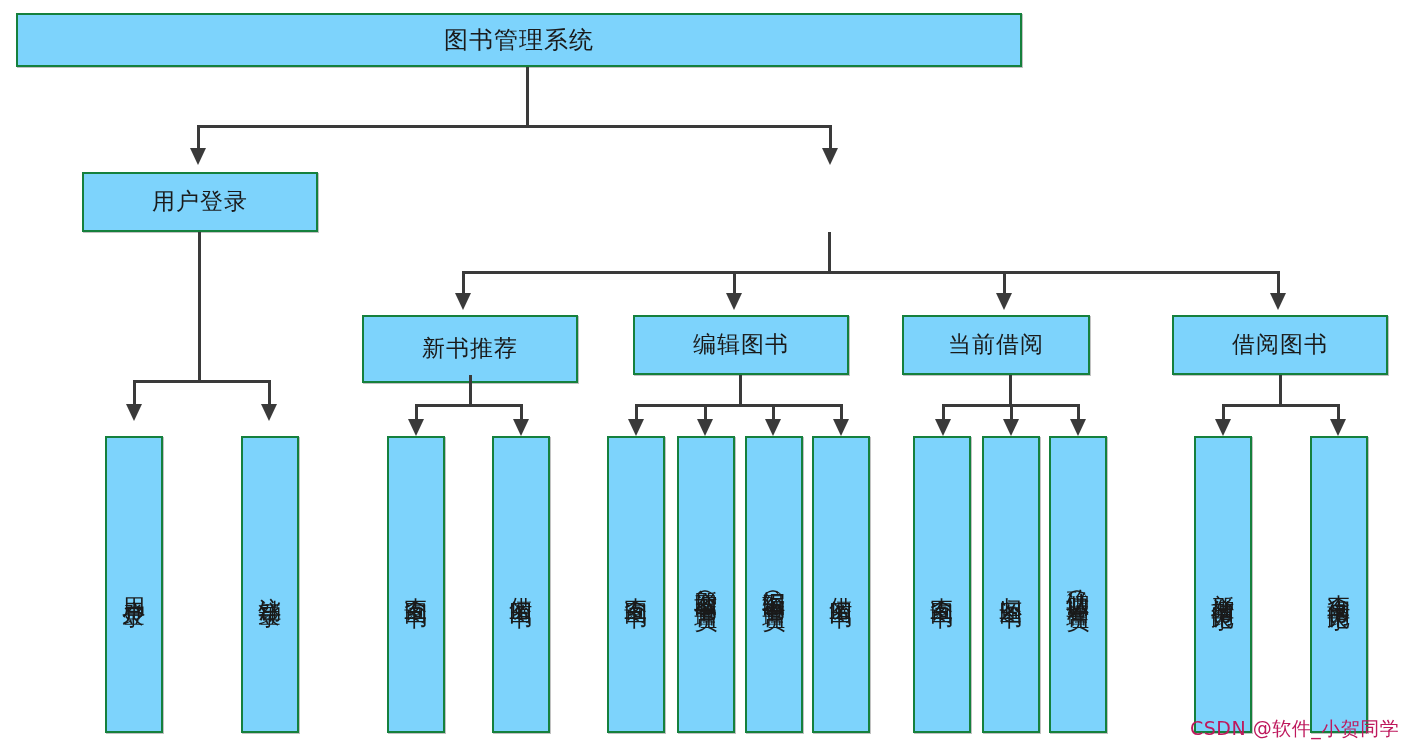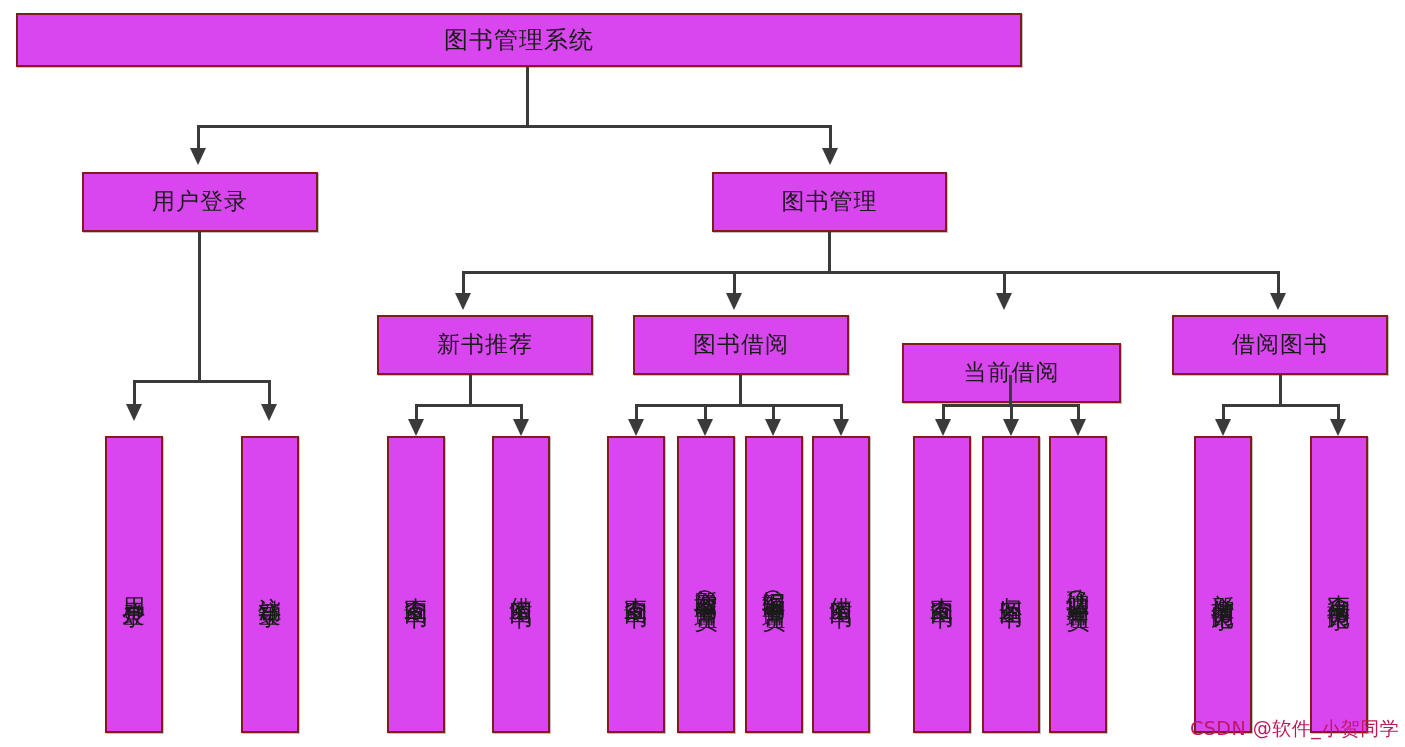--- a/index.html
+++ b/index.html
@@ -13,22 +13,22 @@
   #canvas {
     position: relative;
     width: 1405px;
     height: 747px;
     background: #ffffff;
     overflow: hidden;
   }
   .node {
     position: absolute;
     box-sizing: border-box;
-    border: 2px solid #7f1d1d;
-    background: #d946ef;
+    border: 2px solid #15803d;
+    background: #7dd3fc;
     display: flex;
     align-items: center;
     justify-content: center;
     color: #1a1a1a;
     box-shadow: 1px 1px 0 rgba(120,120,120,0.45);
   }
   .node-h {
     font-size: 23px;
     letter-spacing: 1px;
     line-height: 1.2;
@@ -84,49 +84,46 @@
   <div class="edge edge-h" style="left:197px; top:125px; width:635px; height:3px;"></div>
 
   <div class="edge edge-v" style="left:197px; top:125px; width:3px; height:25px;"></div>
   <div class="arrow" style="left:190px; top:148px;"></div>
   <div class="edge edge-v" style="left:829px; top:125px; width:3px; height:25px;"></div>
   <div class="arrow" style="left:822px; top:148px;"></div>
 
   <div class="node node-h" style="left:82px; top:172px; width:236px; height:60px;">
     <span>用户登录</span>
   </div>
-  <div class="node node-h" style="left:712px; top:172px; width:235px; height:60px;">
-    <span>图书管理</span>
-  </div>
 
   <div class="edge edge-v" style="left:198px; top:232px; width:3px; height:148px;"></div>
   <div class="edge edge-h" style="left:133px; top:380px; width:137px; height:3px;"></div>
   <div class="edge edge-v" style="left:133px; top:380px; width:3px; height:26px;"></div>
   <div class="arrow" style="left:126px; top:404px;"></div>
   <div class="edge edge-v" style="left:268px; top:380px; width:3px; height:26px;"></div>
   <div class="arrow" style="left:261px; top:404px;"></div>
 
   <div class="edge edge-v" style="left:828px; top:232px; width:3px; height:41px;"></div>
   <div class="edge edge-h" style="left:462px; top:271px; width:818px; height:3px;"></div>
   <div class="edge edge-v" style="left:462px; top:271px; width:3px; height:25px;"></div>
   <div class="arrow" style="left:455px; top:293px;"></div>
   <div class="edge edge-v" style="left:733px; top:271px; width:3px; height:25px;"></div>
   <div class="arrow" style="left:726px; top:293px;"></div>
   <div class="edge edge-v" style="left:1003px; top:271px; width:3px; height:25px;"></div>
   <div class="arrow" style="left:996px; top:293px;"></div>
   <div class="edge edge-v" style="left:1277px; top:271px; width:3px; height:25px;"></div>
   <div class="arrow" style="left:1270px; top:293px;"></div>
 
-  <div class="node node-h" style="left:377px; top:315px; width:216px; height:60px;">
+  <div class="node node-h" style="left:362px; top:315px; width:216px; height:68px;">
     <span>新书推荐</span>
   </div>
   <div class="node node-h" style="left:633px; top:315px; width:216px; height:60px;">
-    <span>图书借阅</span>
-  </div>
-  <div class="node node-h" style="left:902px; top:315px; width:219px; height:60px;margin-top:28px;">
+    <span>编辑图书</span>
+  </div>
+  <div class="node node-h" style="left:902px; top:315px; width:188px; height:60px;">
     <span>当前借阅</span>
   </div>
   <div class="node node-h" style="left:1172px; top:315px; width:216px; height:60px;">
     <span>借阅图书</span>
   </div>
 
   <div class="edge edge-v" style="left:469px; top:375px; width:3px; height:31px;"></div>
   <div class="edge edge-h" style="left:415px; top:404px; width:108px; height:3px;"></div>
   <div class="edge edge-v" style="left:415px; top:404px; width:3px; height:18px;"></div>
   <div class="arrow" style="left:408px; top:419px;"></div>

